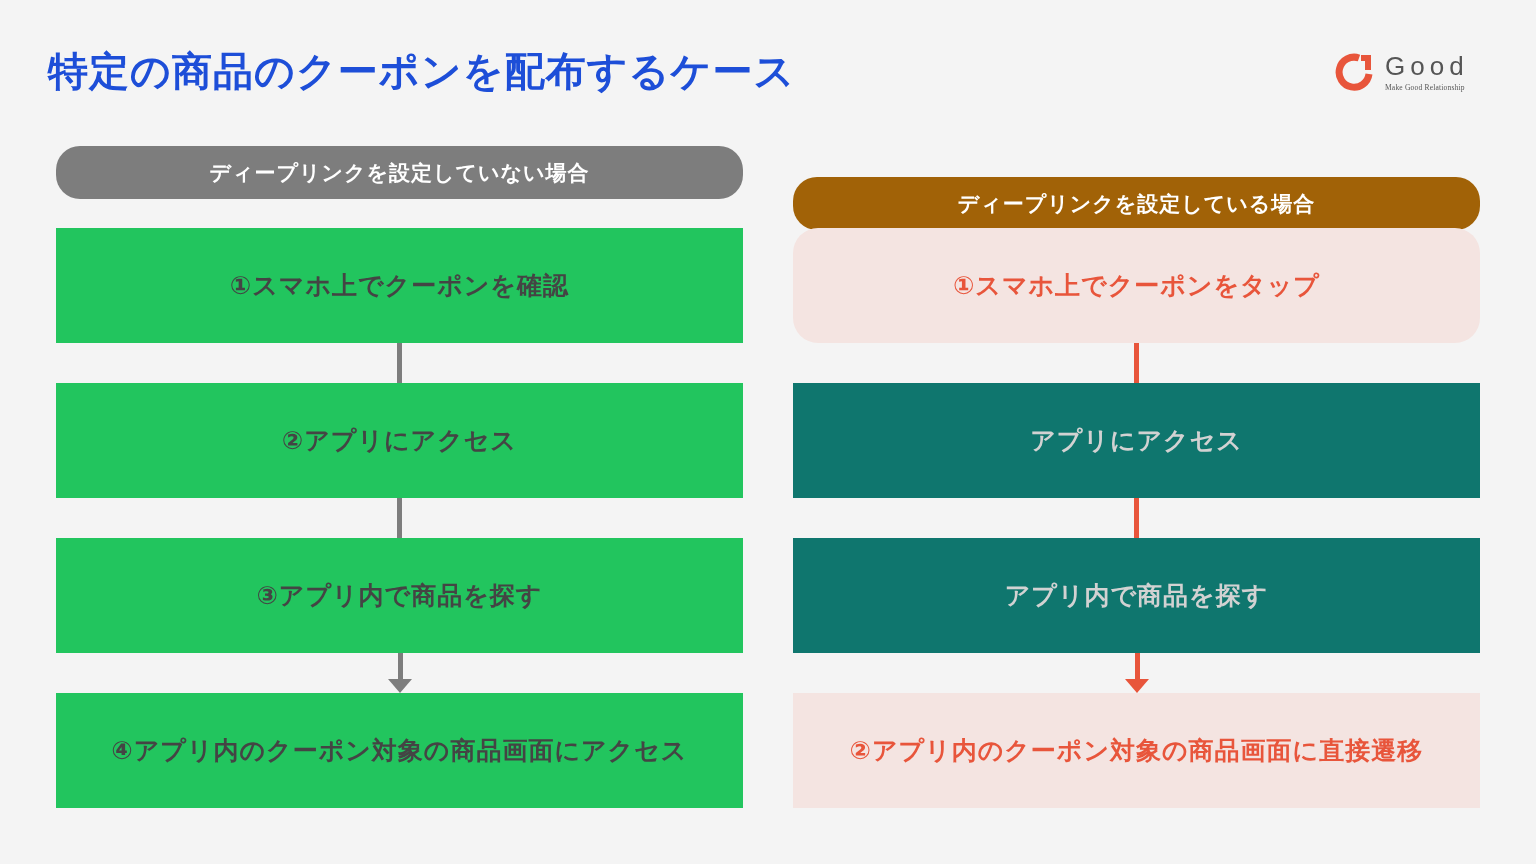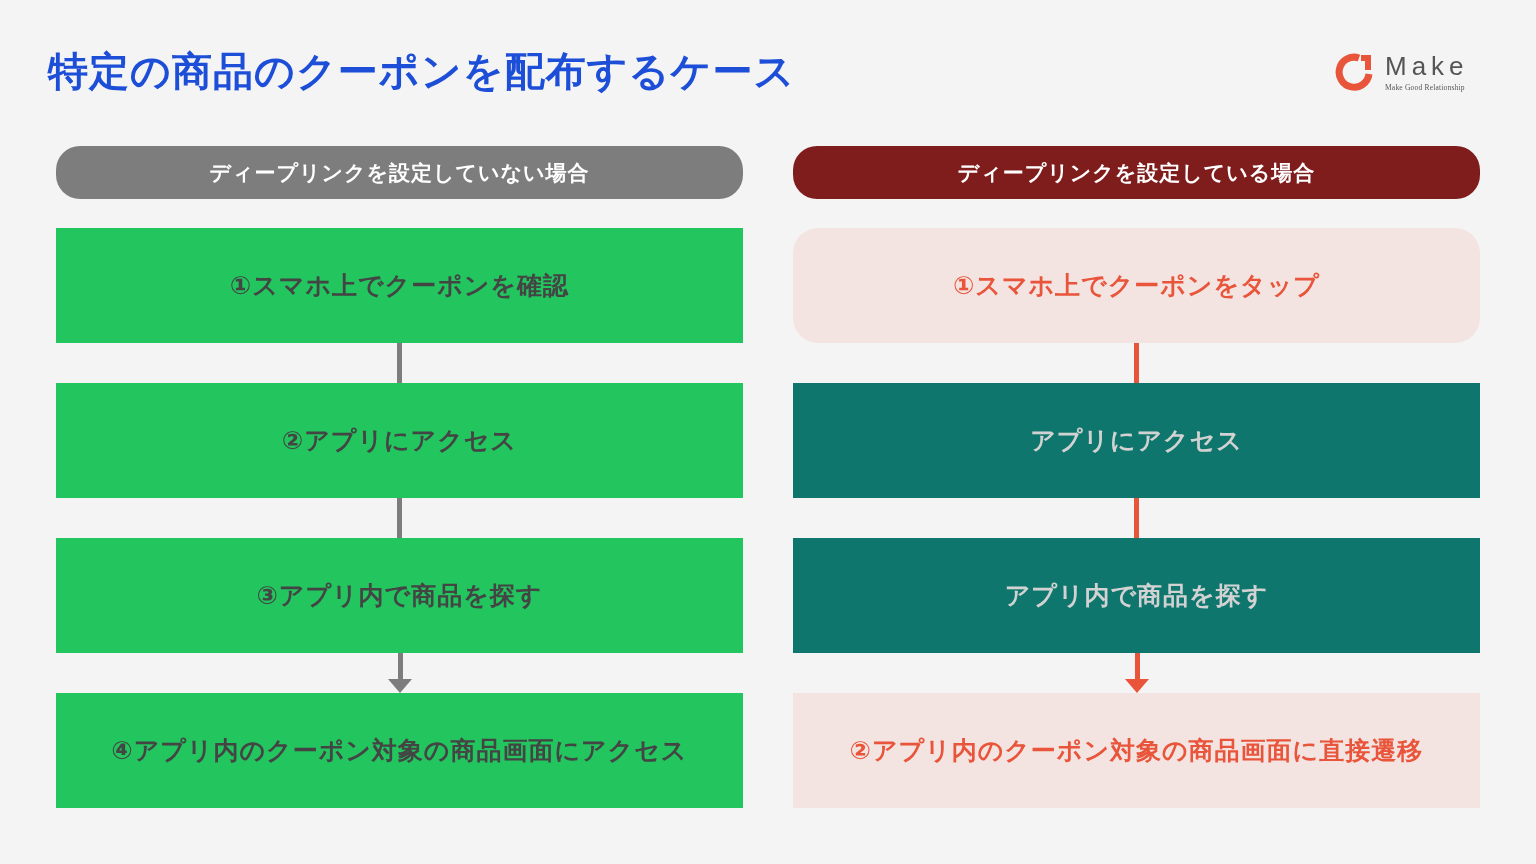--- a/index.html
+++ b/index.html
@@ -31,21 +31,21 @@
   }
   .col { position: absolute; top: 146px; width: 687px; }
   .col.left { left: 56px; }
   .col.right { left: 793px; }
   .pill {
     height: 53px; border-radius: 24px;
     display: flex; align-items: center; justify-content: center;
     color: #ffffff; font-size: 21px; font-weight: bold; letter-spacing: 1px;
   }
   .col.left .pill { background: #7d7d7d; }
-  .col.right .pill { background: #7f1d1d; }
+  .col.right .pill { background: #a16207; margin-top: 31px; }
   .steps { position: absolute; top: 82px; left: 0; width: 687px; }
   .step {
     position: absolute; left: 0; width: 687px; height: 115px;
     display: flex; align-items: center; justify-content: center;
     font-size: 25px; font-weight: bold; letter-spacing: 1px; white-space: nowrap;
     background: #22c55e; color: #444444;
   }
   .step.active { background: #f4e4e1; color: #e8553b; }
   .step.muted { background: #0f766e; color: #d2d2d2; }
   .conn {
@@ -71,21 +71,21 @@
 
 <h1 class="title">特定の商品のクーポンを配布するケース</h1>
 
 <div class="logo">
   <svg class="logo-mark" viewBox="0 0 40 40">
     <path d="M24 6 A15 15 0 1 0 34 22" fill="none" stroke="#e8553b" stroke-width="7" stroke-linecap="butt"></path>
     <rect x="26" y="3" width="10" height="6" fill="#e8553b"></rect>
     <rect x="30" y="3" width="6" height="15" fill="#e8553b"></rect>
   </svg>
   <div class="logo-text">
-    <span class="logo-name">Make</span>
+    <span class="logo-name">Good</span>
     <span class="logo-tag">Make Good Relationship</span>
   </div>
 </div>
 
 <div class="col left">
   <div class="pill">ディープリンクを設定していない場合</div>
   <div class="steps">
     <div class="step" style="top:0px;">①スマホ上でクーポンを確認</div>
     <div class="conn" style="top:115px;"></div>
     <div class="step" style="top:155px;">②アプリにアクセス</div>

